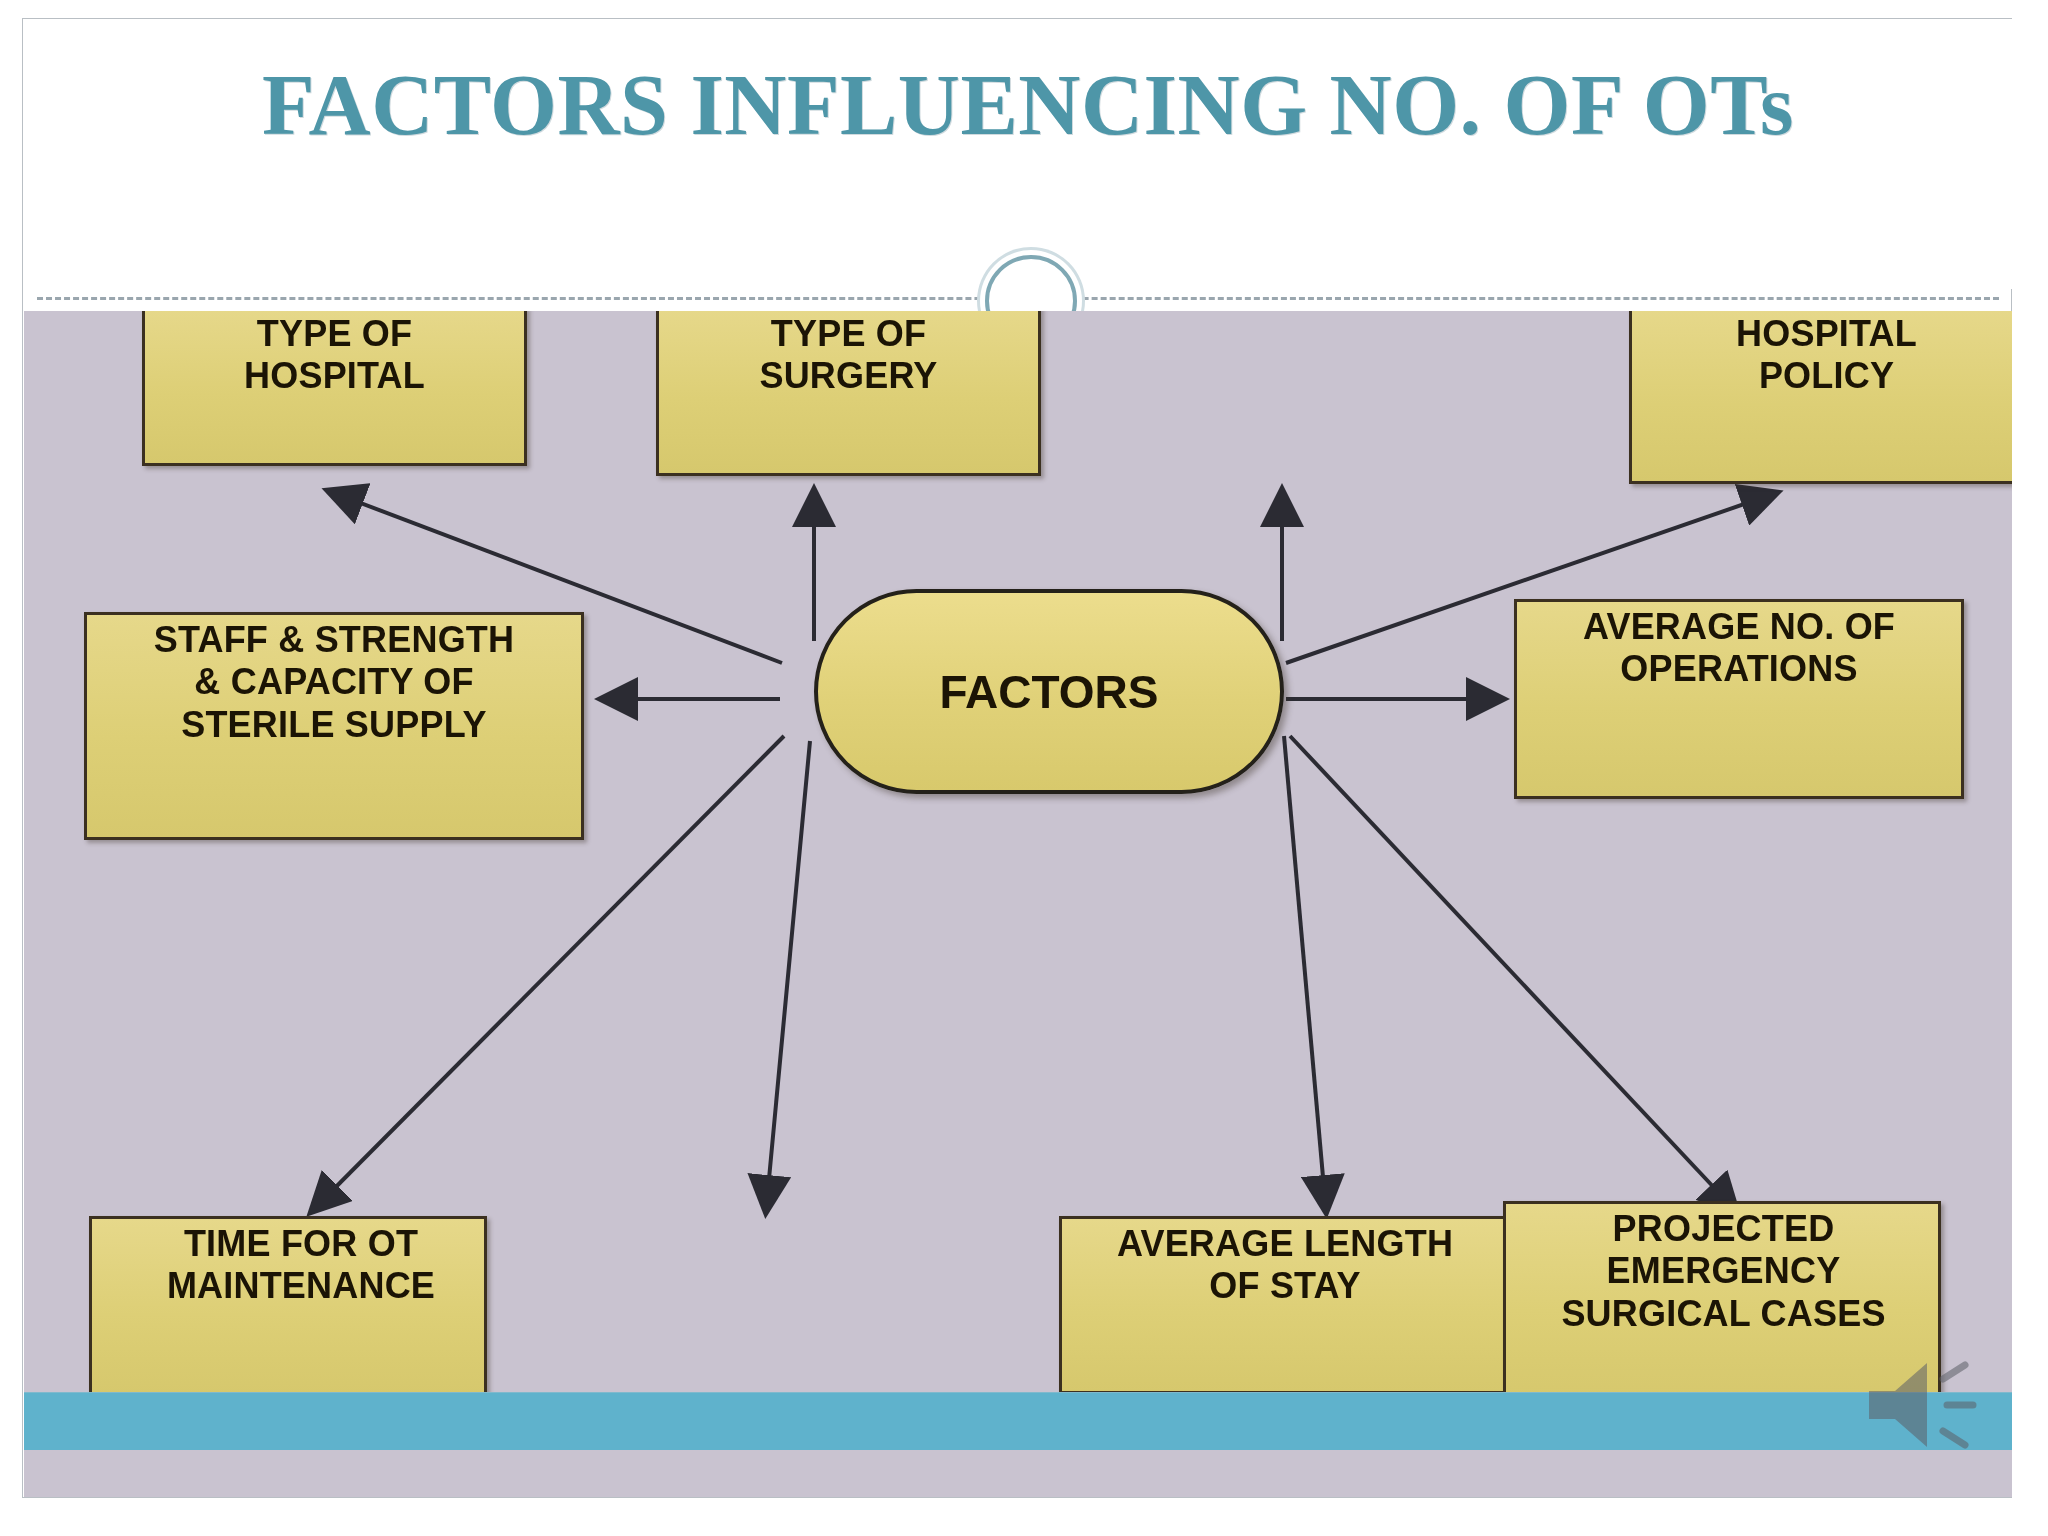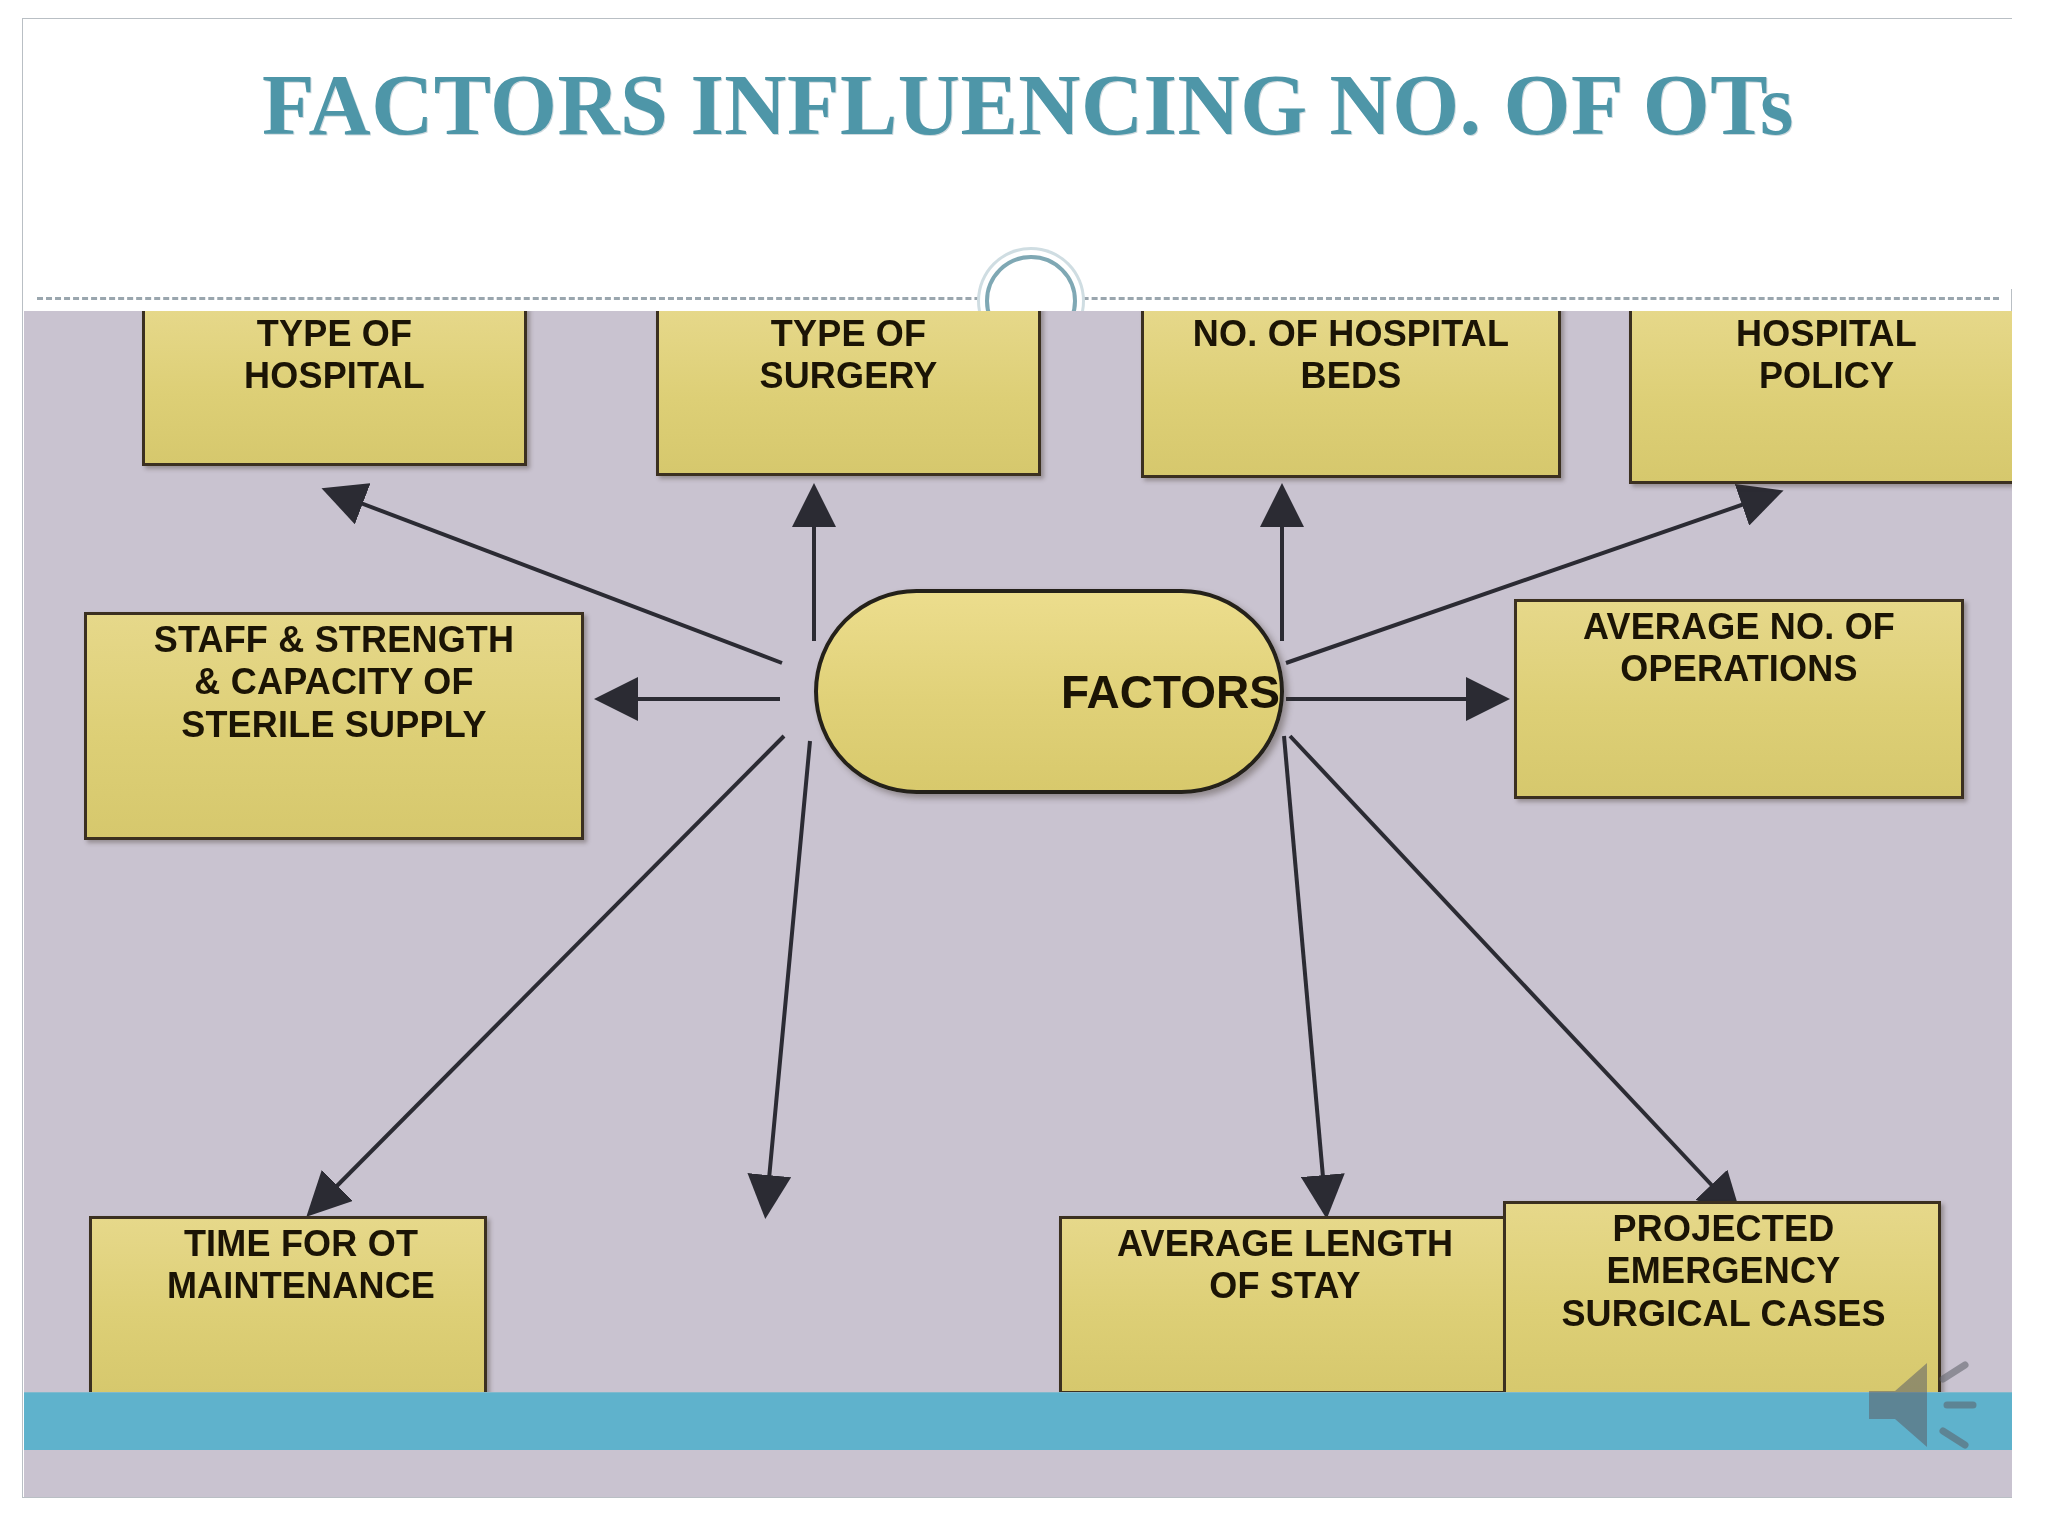--- a/index.html
+++ b/index.html
@@ -90,21 +90,21 @@
     box-shadow:3px 3px 4px rgba(60,50,40,.35);
     background-image:linear-gradient(180deg,#e6d88a 0%,#ddcf76 55%,#d6c86d 100%);
     padding:4px 10px;
   }
   .node span{display:block;white-space:pre-line;}
   #center-node{
     position:absolute;
     background-image:linear-gradient(180deg,#ecdd8d 0%,#e0d178 55%,#d8c96c 100%);
     border:4px solid #24211a;
     border-radius:120px;
-    display:flex;align-items:center;justify-content:flex-end;
+    display:flex;align-items:center;justify-content:center;
     font-weight:bold;font-size:46px;color:#1b1405;
     box-shadow:4px 4px 6px rgba(60,50,40,.40);
     box-sizing:border-box;
   }
   
   #footer-bar{
     position:absolute;
     left:1px;bottom:47px;
     width:1988px;height:57px;
     background:#5fb2cc;
@@ -153,24 +153,20 @@
       </svg>
 
       <div class="node" style="left:118px;top:-5px;width:385px;height:160px;">
         <span>TYPE OF
 HOSPITAL</span>
       </div>
       <div class="node" style="left:632px;top:-5px;width:385px;height:170px;">
         <span>TYPE OF
 SURGERY</span>
       </div>
-      <div class="node" style="left:1117px;top:-5px;width:420px;height:172px;">
-        <span>NO. OF HOSPITAL
-BEDS</span>
-      </div>
       <div class="node" style="left:1605px;top:-5px;width:395px;height:178px;">
         <span>HOSPITAL
 POLICY</span>
       </div>
 
       <div class="node" style="left:60px;top:285px;width:500px;height:228px;margin-top:16px;">
         <span>STAFF &amp; STRENGTH
 &amp; CAPACITY OF
 STERILE SUPPLY</span>
       </div>

